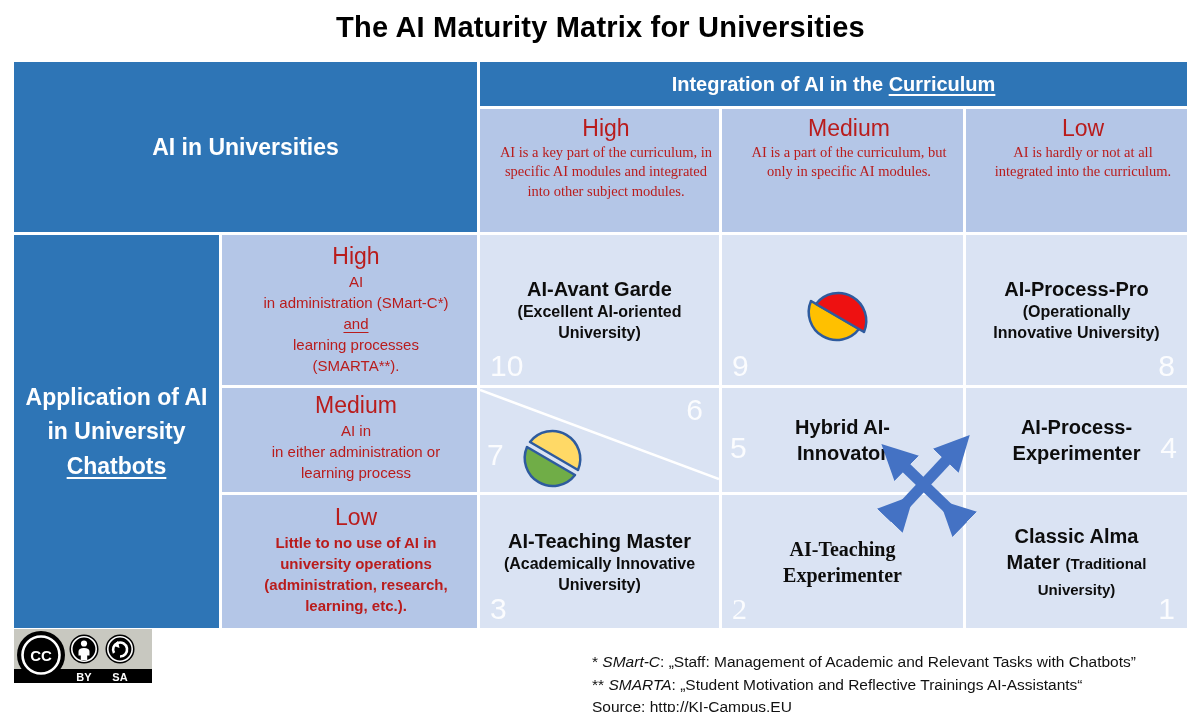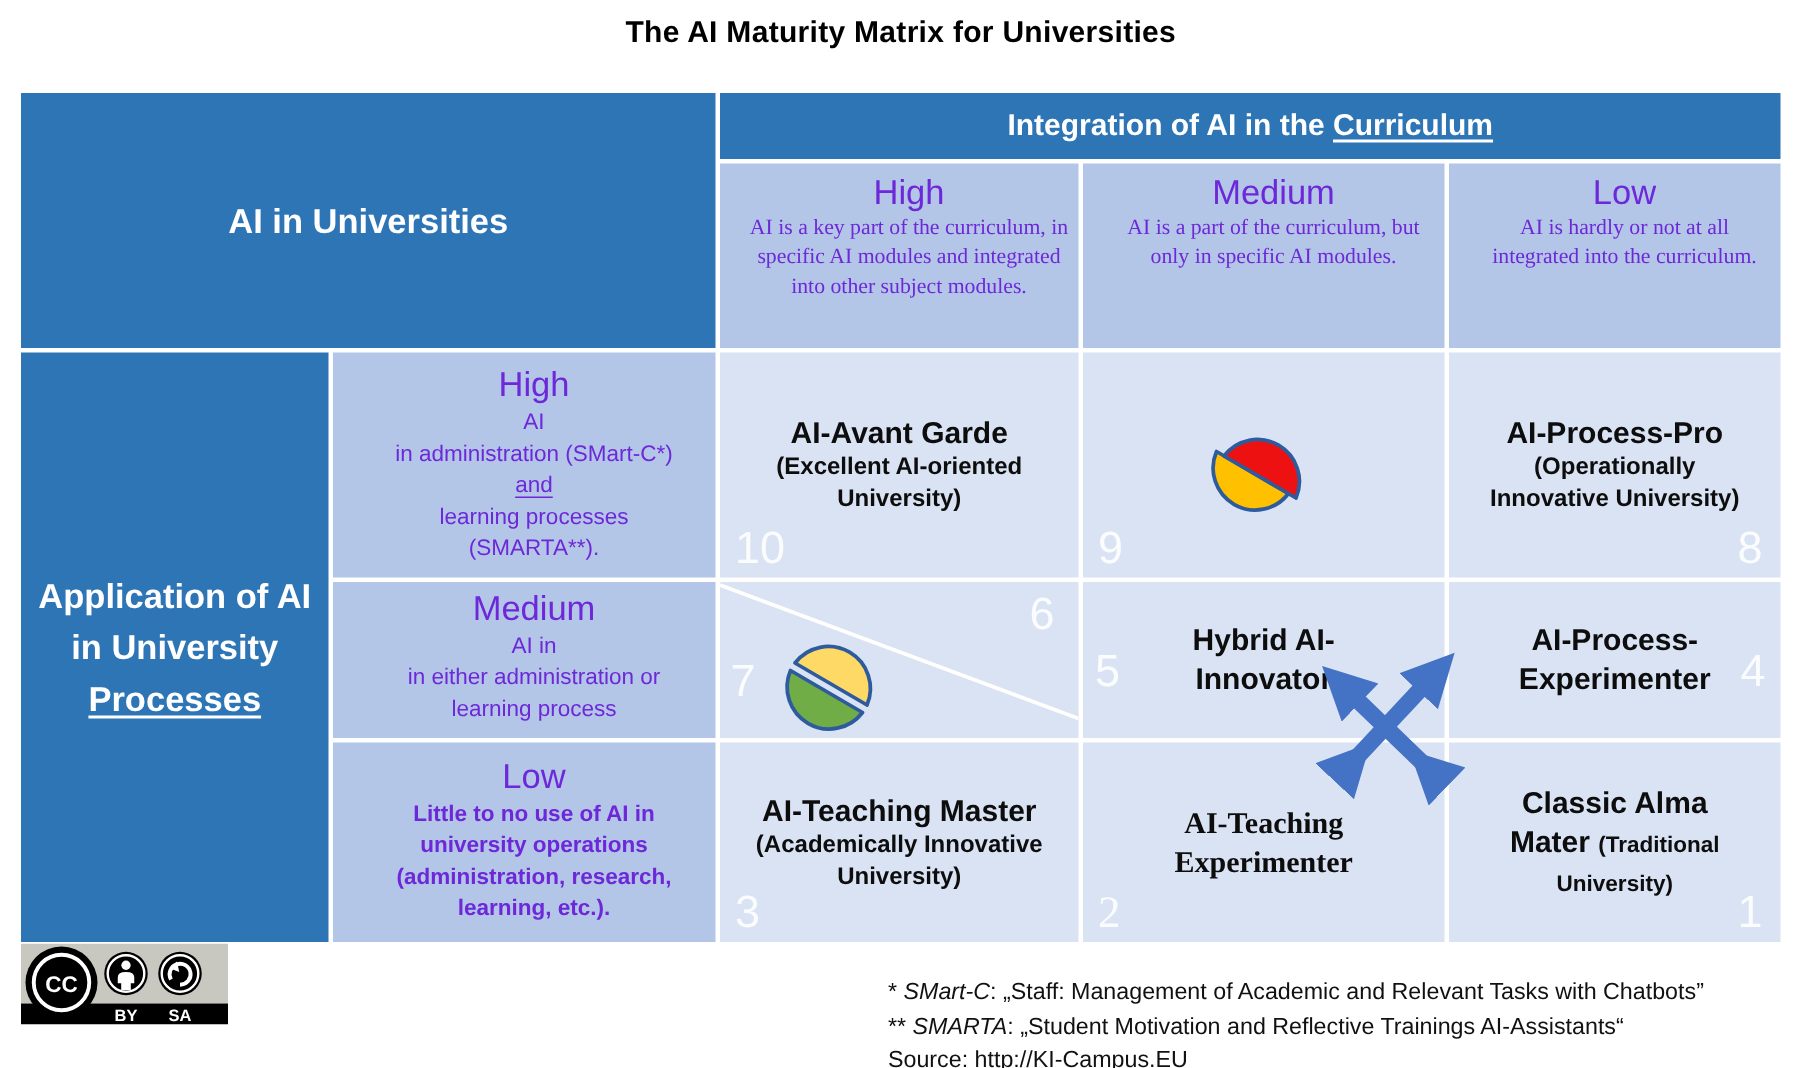--- a/index.html
+++ b/index.html
@@ -1,26 +1,26 @@
 <!DOCTYPE html>
 <html><head>
 <meta charset="utf-8">
 <style>
   html,body{margin:0;padding:0;background:#fff;}
   body{font-family:"Liberation Sans",sans-serif;}
   .page{position:relative;width:1201px;height:712px;background:#fff;overflow:hidden;}
   .page-title{position:absolute;top:11px;left:0;width:100%;margin:0;text-align:center;
-    font-size:20px;font-weight:bold;color:#000;letter-spacing:0.2px;}
+    font-size:29px;font-weight:bold;color:#000;letter-spacing:0.2px;}
   .matrix{position:absolute;left:14px;top:62px;width:1173px;height:566px;display:grid;
     grid-template-columns:205px 255px 239px 241px 1fr;
     grid-template-rows:44px 123px 150px 104px 1fr;
     gap:3px;background:#fff;}
   .cell{position:relative;overflow:hidden;}
   .dark{background:#2E75B6;color:#fff;font-weight:bold;}
-  .hdr{background:#B4C6E7;color:#6d28d9;padding-left:13px;}
+  .hdr{background:#B4C6E7;color:#b91c1c;padding-left:13px;}
   .mcell{background:#DAE3F3;color:#0d0d0d;}
   .corner{grid-column:1/3;grid-row:1/3;display:flex;align-items:center;justify-content:center;font-size:23px;}
   .topheader{grid-column:3/6;grid-row:1/2;display:flex;align-items:center;justify-content:center;font-size:20px;}
   .leftlabel{grid-column:1/2;grid-row:3/6;display:flex;flex-direction:column;align-items:center;justify-content:center;
     font-size:23px;line-height:1.5;text-align:center;}
   .u{text-decoration:underline;text-underline-offset:3px;}
   .colhead{display:flex;flex-direction:column;align-items:center;padding-top:5px;text-align:center;}
   .colhead .lvl{font-size:23px;line-height:1.25;}
   .colhead .desc{font-size:14.5px;line-height:1.35;max-width:218px;font-family:Liberation Serif, serif;}
   .rowhead{display:flex;flex-direction:column;align-items:center;text-align:center;}
@@ -73,21 +73,21 @@
       <div class="lvl">Medium</div>
       <div class="desc" style="max-width:205px;">AI is a part of the curriculum, but only in specific AI modules.</div>
     </div>
     <div class="cell hdr colhead" style="grid-column:5;grid-row:2;">
       <div class="lvl">Low</div>
       <div class="desc" style="max-width:195px;">AI is hardly or not at all integrated into the curriculum.</div>
     </div>
 
     <div class="cell dark leftlabel">
       <span style="max-width:195px;">Application of AI in University </span>
-      <span class="u">Processes</span>
+      <span class="u">Chatbots</span>
     </div>
 
     <div class="cell hdr rowhead rh-high" style="grid-column:2;grid-row:3;">
       <div class="lvl">High</div>
       <div class="desc">
         <span class="block">AI</span>
         <span class="block">in administration (SMart-C*)</span>
         <span class="block u">and</span>
         <span class="block">learning processes</span>
         <span class="block">(SMARTA**).</span>

